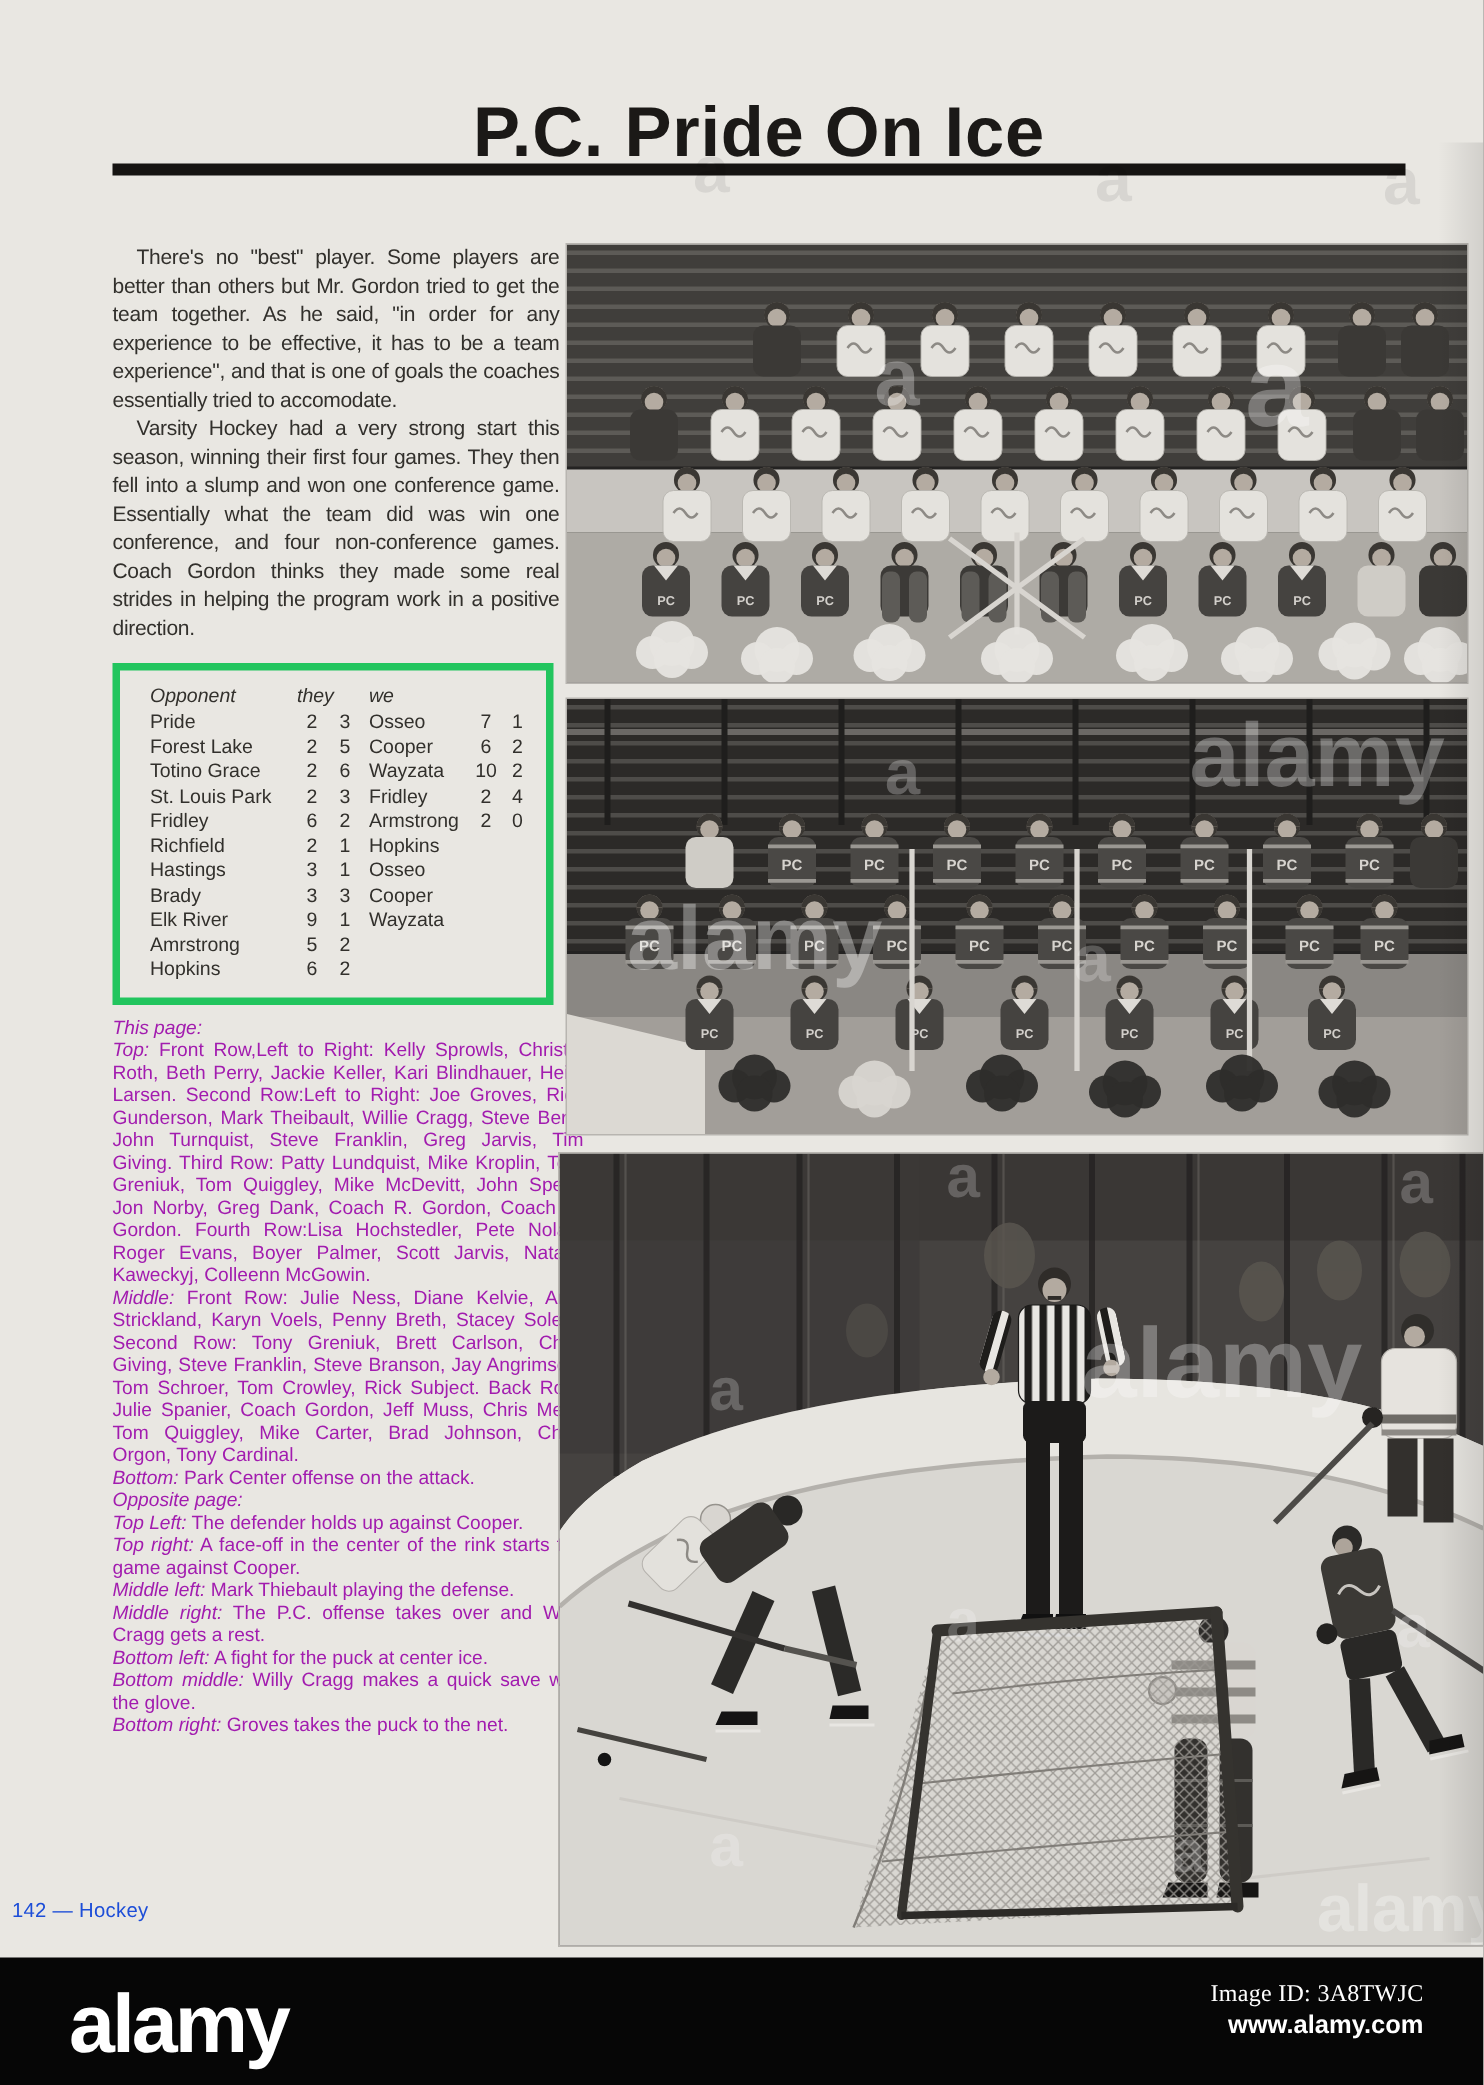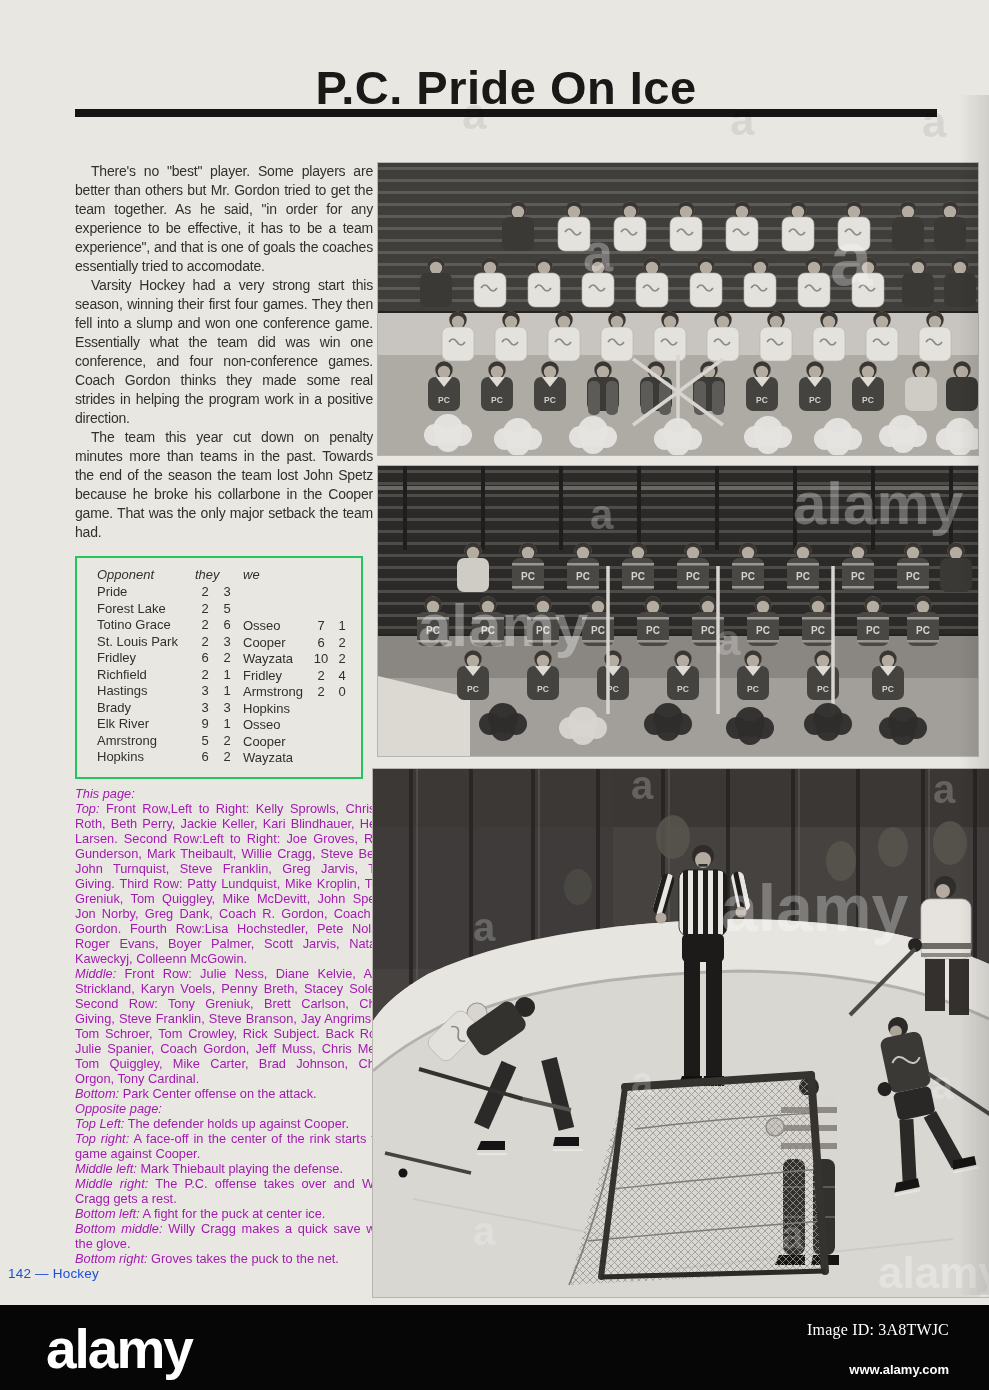--- a/index.html
+++ b/index.html
@@ -5,62 +5,61 @@
   html,body{margin:0;padding:0;}
   body{width:989px;height:1390px;position:relative;background:#6e6c69;font-family:"Liberation Sans","DejaVu Sans",sans-serif;}
   .page{position:absolute;left:0;top:0;width:989px;height:1390px;background:#e9e7e2;overflow:hidden;}
   .edge-shade{position:absolute;right:0;top:95px;width:30px;height:1200px;
     background:linear-gradient(to right,rgba(0,0,0,0),rgba(0,0,0,0.10));pointer-events:none;}
   .title{position:absolute;left:75px;top:60px;width:862px;margin:0;text-align:center;
     font-size:47px;font-weight:bold;letter-spacing:0.5px;color:#1b1917;}
   .title-rule{position:absolute;left:75px;top:109px;width:862px;height:8px;background:#161412;}
   .left-col{position:absolute;left:75px;top:162px;width:298px;color:#32302c;}
   .left-col p{margin:0;font-size:14px;line-height:19px;text-align:justify;text-indent:16px;letter-spacing:-0.2px;}
-  .score-box{margin-top:14px;border:2px solid #22c55e;background:#e9e7e2;width:268px;padding:8px 6px 10px 10px;}
+  .score-box{margin-top:14px;border:5px solid #22c55e;background:#e9e7e2;width:268px;padding:8px 6px 10px 10px;}
   .score-header{display:grid;grid-template-columns:96px 22px 22px;column-gap:2px;width:140px;
     font-style:italic;font-size:13px;line-height:18px;padding-left:10px;}
   .score-header .sh-they{text-align:right;grid-column:2 / span 1;}
   .score-header .sh-we{text-align:center;margin-left:24px;}
   .score-cols{display:flex;gap:6px;padding-left:10px;}
   .score-col{width:140px;}
-  .score-col.right{width:108px;margin-top:34px;}
+  .score-col.right{width:108px;}
   .srow{display:grid;grid-template-columns:96px 20px 20px;column-gap:2px;font-size:13px;line-height:16.5px;}
   .score-col.right .srow{grid-template-columns:66px 20px 18px;}
   .sname{white-space:nowrap;}
   .snum{text-align:center;}
   .captions{margin-top:7px;width:314px;font-size:12.8px;line-height:15px;color:#a21caf;}
   .cap{text-align:justify;}
   .cap-lead{font-style:italic;}
   .folio{position:absolute;left:8px;top:1266px;font-size:13.5px;color:#1d4ed8;letter-spacing:0.2px;}
   figure.photo{position:absolute;margin:0;overflow:hidden;background:#555;outline:1px solid #b8b5b0;}
   #photo1{left:378px;top:163px;width:600px;height:292px;}
   #photo2{left:378px;top:466px;width:600px;height:290px;}
   #photo3{left:373px;top:769px;width:616px;height:528px;}
   figure.photo svg{display:block;width:100%;height:100%;}
   .wm{position:absolute;font-weight:bold;color:#fff;pointer-events:none;line-height:1;
     font-family:"Liberation Sans","DejaVu Sans",sans-serif;}
   .wm-paper{position:absolute;font-weight:bold;color:#000;pointer-events:none;line-height:1;}
   .alamy-bar{position:absolute;left:0;top:1305px;width:989px;height:85px;background:#060606;color:#fff;}
   .alamy-logo{position:absolute;left:46px;top:12px;font-size:55px;font-weight:bold;letter-spacing:-2px;}
   .alamy-meta{position:absolute;right:40px;top:16px;text-align:right;}
   .alamy-id{font-size:16px;letter-spacing:0.2px;font-family:Liberation Serif, serif;}
-  .alamy-url{font-size:13px;font-weight:bold;margin-top:23px;}
+  .alamy-url{font-size:17px;font-weight:bold;margin-top:1px;}
 </style>
 </head>
 <body>
 
 <div class="page">
 
   <h1 class="title">P.C. Pride On Ice</h1>
   <div class="title-rule"></div>
 
   <div class="left-col">
     <p>There's no "best" player. Some players are better than others but Mr. Gordon tried to get the team together. As he said, "in order for any experience to be effective, it has to be a team experience", and that is one of goals the coaches essentially tried to accomodate.</p>
     <p>Varsity Hockey had a very strong start this season, winning their first four games. They then fell into a slump and won one conference game. Essentially what the team did was win one conference, and four non-conference games. Coach Gordon thinks they made some real strides in helping the program work in a positive direction.</p>
-    <p>The team this year cut down on penalty minutes more than teams in the past. Towards the end of the season the team lost John Spetz because he broke his collarbone in the Cooper game. That was the only major setback the team had.</p>
 
     <div class="score-box">
       <div class="score-header">
         <span class="sh-opp">Opponent</span>
         <span class="sh-they">they</span>
         <span class="sh-we">we</span>
       </div>
       <div class="score-cols">
         <div class="score-col" id="score-left">
             <div class="srow">

